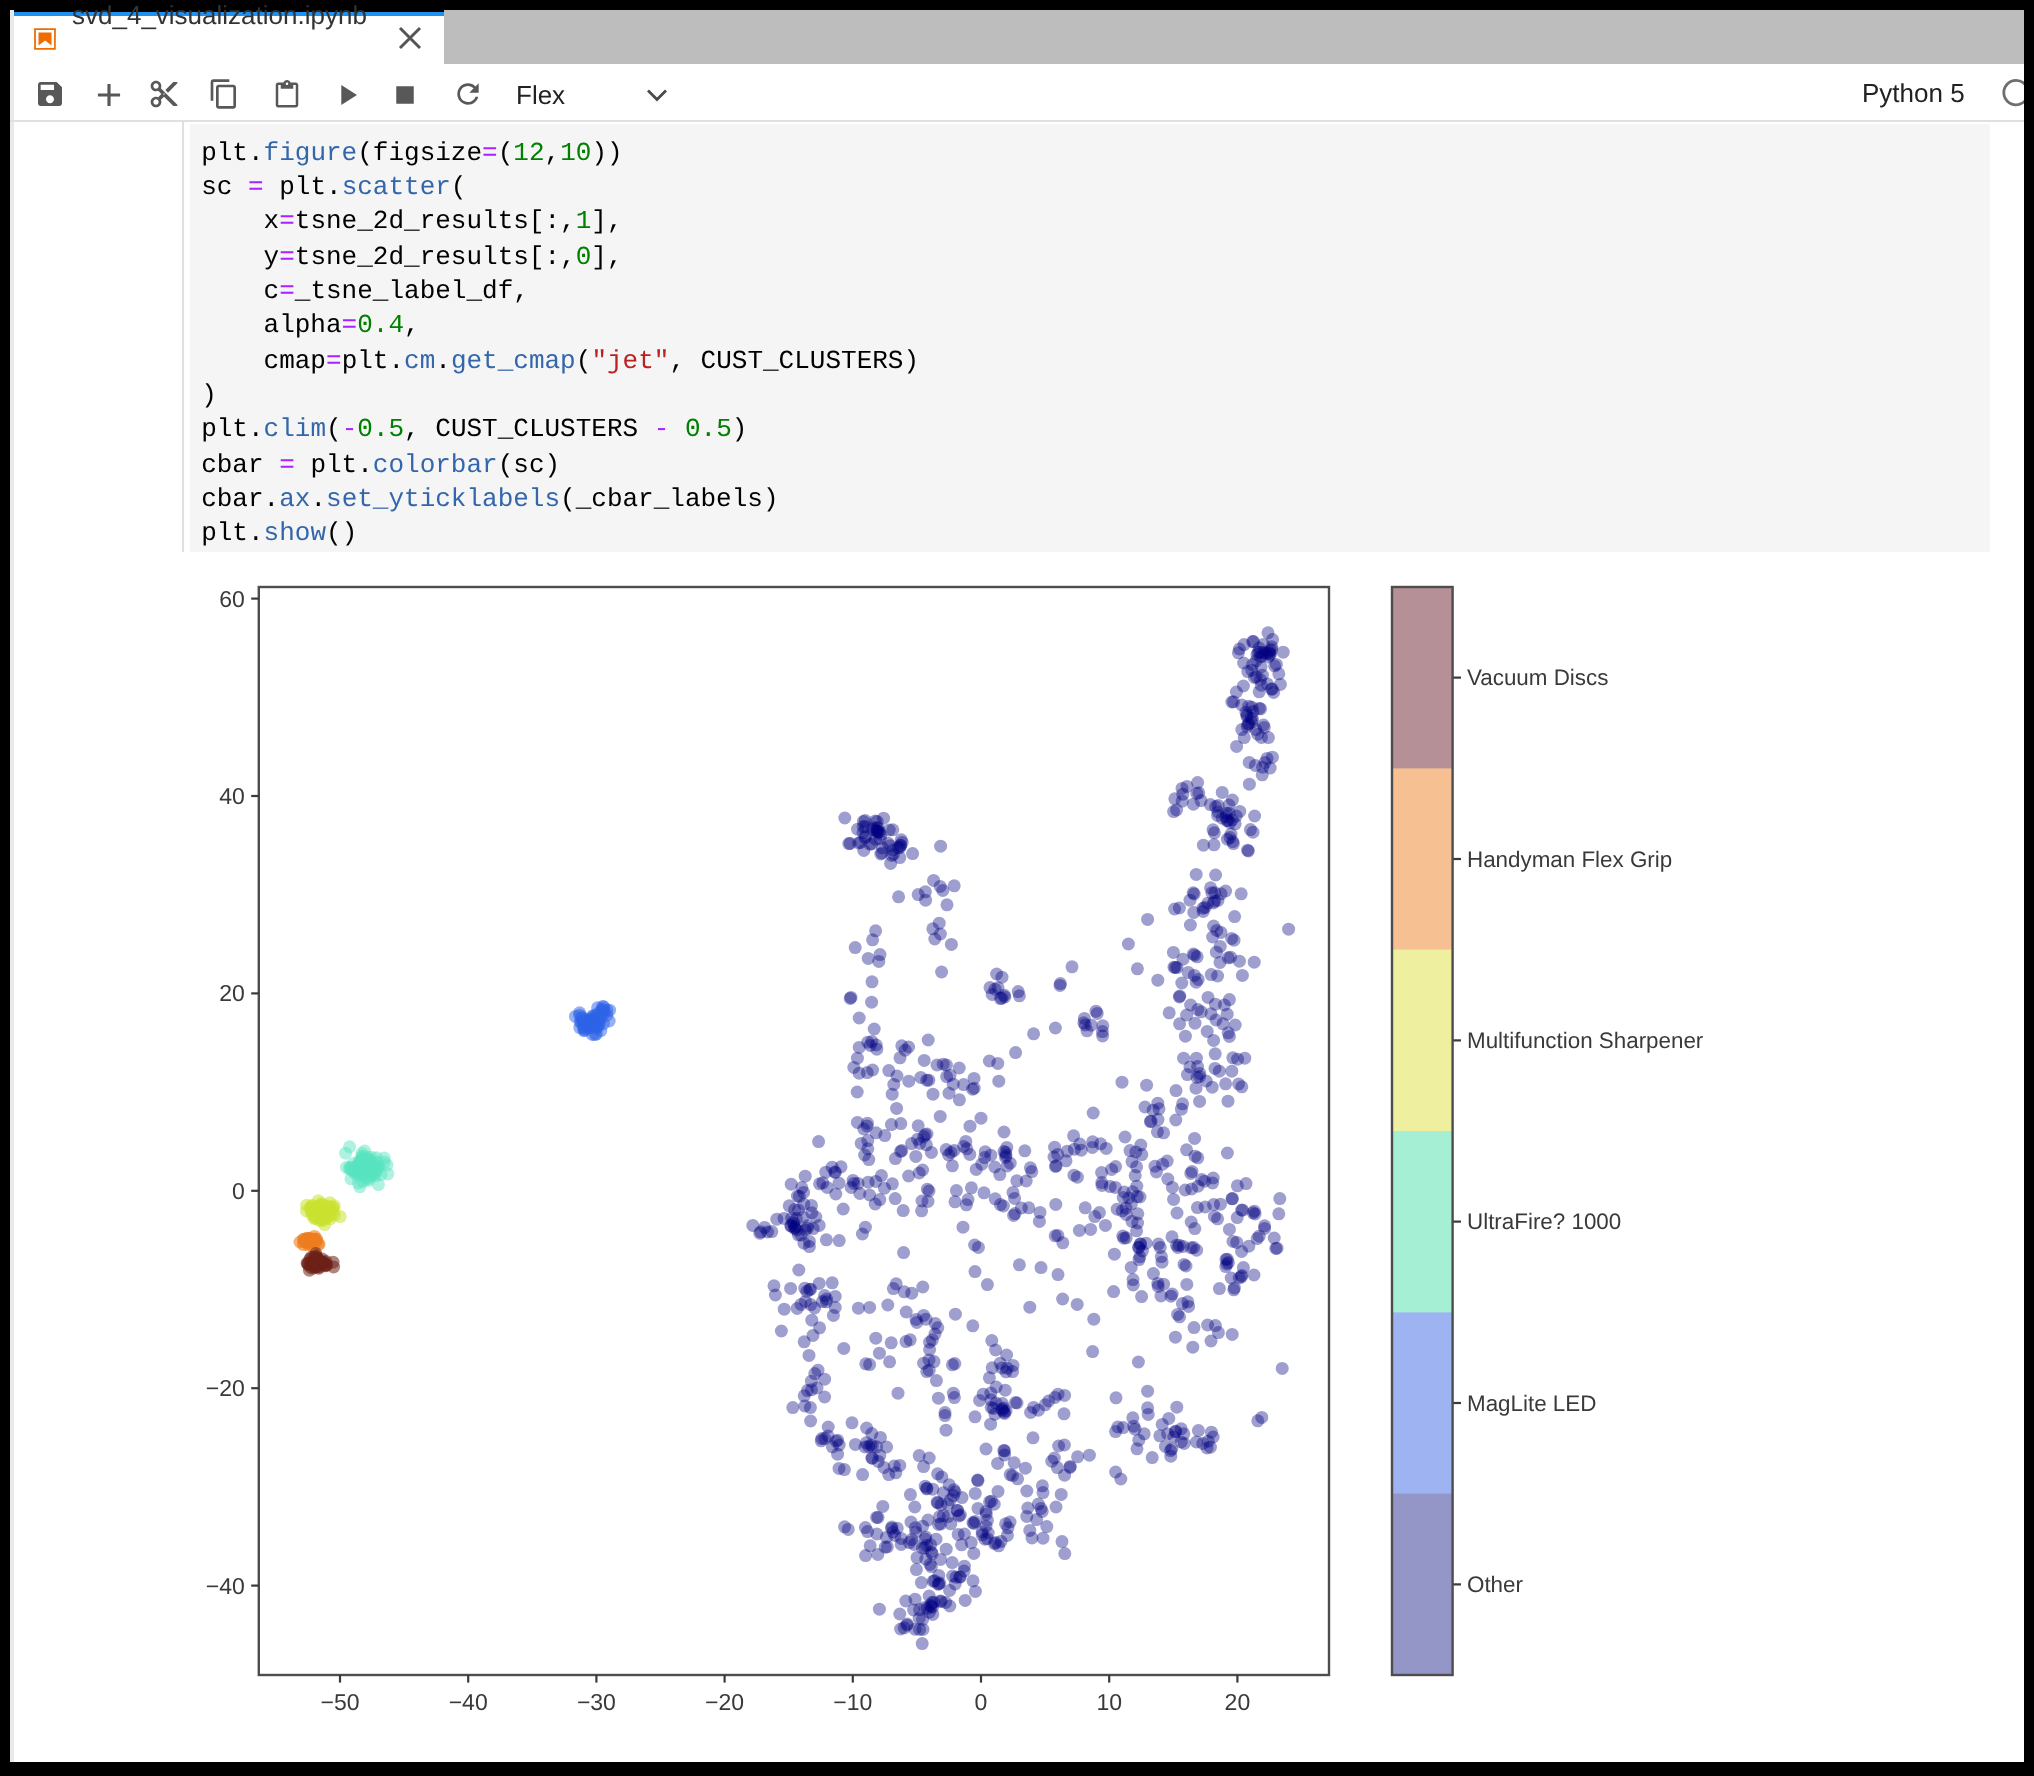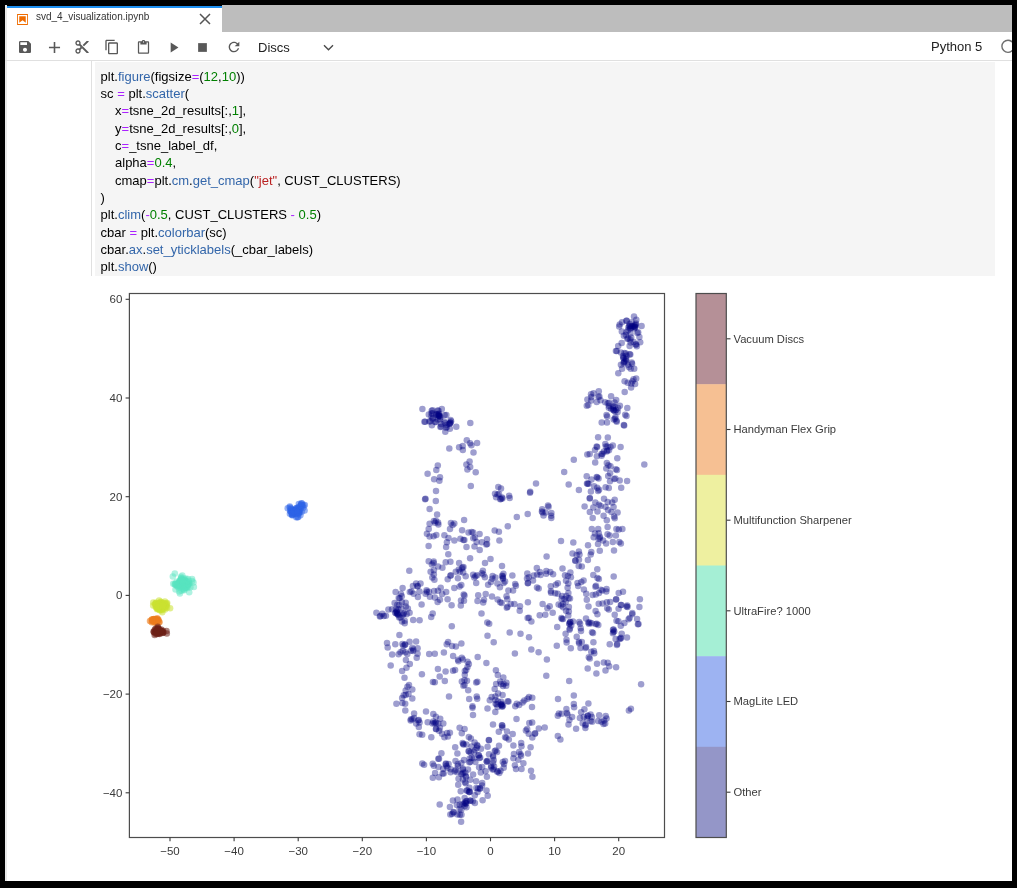--- a/index.html
+++ b/index.html
@@ -1,37 +1,37 @@
 <!DOCTYPE html>
 <html><head><meta charset="utf-8"><style>
 * { margin:0; padding:0; box-sizing:border-box; }
 body { width:1017px; height:888px; background:#000; position:relative;
        font-family:"Liberation Sans", sans-serif; overflow:hidden; }
 #win { position:absolute; left:5px; top:4.5px; width:1007px; height:876.5px;
         background:#fff; overflow:hidden; }
 #codetxt { position:absolute; left:95.4px; top:61.5px; width:899.6px; height:214px;
-         background:#f5f5f5; font-family:Liberation Sans, sans-serif;
+         background:#f5f5f5; font-family:Liberation Mono, monospace;
          font-size:13px; line-height:17.35px; color:#000;
          padding:6.2px 0 0 5.2px; white-space:pre; }
 #gutterline { position:absolute; left:90.6px; top:60.2px; width:1px; height:215.4px; background:#e0e0e0; }
 .tlabel { position:absolute; font-size:13px; color:#222; }
 </style></head>
 <body>
 <div id="win">
 </div>
 <div id="tabgrey" style="position:absolute;left:221.8px;top:4.5px;width:790.2px;height:27.2px;background:#bdbdbd"></div>
 <div style="position:absolute;left:5px;top:4.5px;width:216.8px;height:1.4px;background:#000"></div>
 <div style="position:absolute;left:5px;top:5.8px;width:216.8px;height:2px;background:#1e90f0"></div>
 <div id="tab" style="position:absolute;left:5px;top:7.8px;width:216.8px;height:23.9px;background:#fff"></div>
 <div style="position:absolute;left:5px;top:4.5px;width:1.6px;height:876.5px;background:#e9e9e9"></div>
 <svg style="position:absolute;left:16px;top:12.5px" width="13" height="13" viewBox="0 0 22 22" fill="#EF6C00">
     <path d="M18.7 3.3v15.4H3.3V3.3h15.4m1.5-1.5H1.8v18.3h18.3l.1-18.3z"></path>
     <path d="M16.5 16.5l-5.4-4.3-5.6 4.3v-11h11z"></path>
   </svg>
-<div style="position:absolute;left:36px;top:11px;font-size:10px;color:#333">svd_4_visualization.ipynb</div>
+<div style="position:absolute;left:36px;top:0;font-size:13px;color:#333">svd_4_visualization.ipynb</div>
 <svg style="position:absolute;left:199px;top:13px" width="12" height="12" viewBox="0 0 12 12">
     <path d="M1 1 L11 11 M11 1 L1 11" stroke="#555" stroke-width="1.5"></path>
   </svg>
 <svg style="position:absolute;left:17.0px;top:39.0px" width="16" height="16" viewBox="0 0 24 24" fill="#585858">
     <path d="M17 3H5c-1.11 0-2 .9-2 2v14c0 1.1.89 2 2 2h14c1.1 0 2-.9 2-2V7l-4-4zm-5 16c-1.66 0-3-1.34-3-3s1.34-3 3-3 3 1.34 3 3-1.34 3-3 3zm3-10H5V5h10v4z"></path>
   </svg>
 <svg style="position:absolute;left:44.5px;top:37.5px" width="19" height="19" viewBox="0 0 24 24" fill="#585858">
     <path d="M19 13h-6v6h-2v-6H5v-2h6V5h2v6h6v2z"></path>
   </svg>
 <svg style="position:absolute;left:74.0px;top:39.0px" width="16" height="16" viewBox="0 0 24 24" fill="#585858">
@@ -45,21 +45,21 @@
   </svg>
 <svg style="position:absolute;left:165.0px;top:38.5px" width="17" height="17" viewBox="0 0 24 24" fill="#585858">
     <path d="M8 5v14l11-7z"></path>
   </svg>
 <svg style="position:absolute;left:194.5px;top:39.5px" width="15" height="15" viewBox="0 0 24 24" fill="#585858">
     <path d="M5 5h14v14H5z"></path>
   </svg>
 <svg style="position:absolute;left:226.0px;top:39.0px" width="16" height="16" viewBox="0 0 24 24" fill="#585858">
     <path d="M17.65 6.35C16.2 4.9 14.21 4 12 4c-4.42 0-7.99 3.58-7.99 8s3.57 8 7.99 8c3.73 0 6.84-2.55 7.73-6h-2.08c-.82 2.33-3.04 4-5.65 4-3.31 0-6-2.69-6-6s2.69-6 6-6c1.66 0 3.14.69 4.22 1.78L13 11h7V4l-2.35 2.35z"></path>
   </svg>
-<div class="tlabel" style="left:258px;top:39.5px">Discs</div>
+<div class="tlabel" style="left:258px;top:39.5px">Flex</div>
 <svg style="position:absolute;left:323px;top:44px" width="11" height="7" viewBox="0 0 11 7">
     <path d="M1 1.2 L5.5 5.7 L10 1.2" stroke="#4a4a4a" stroke-width="1.4" fill="none"></path>
   </svg>
 <div class="tlabel" style="left:931px;top:38.5px">Python 5</div>
 <svg style="position:absolute;left:1000px;top:39px" width="12" height="15" viewBox="0 0 12 15">
     <circle cx="8" cy="7.3" r="6.1" fill="none" stroke="#6e6e6e" stroke-width="1.4"></circle>
   </svg>
 <div style="position:absolute;left:5px;top:59.5px;width:1007px;height:1px;background:#e0e0e0"></div>
 <div id="gutterline"></div>
 <div id="codetxt"><div class="cl">plt.<span style="color:#3366aa">figure</span>(figsize<span style="color:#aa22ff">=</span>(<span style="color:#008000">12</span>,<span style="color:#008000">10</span>))</div><div class="cl">sc <span style="color:#aa22ff">=</span> plt.<span style="color:#3366aa">scatter</span>(</div><div class="cl">    x<span style="color:#aa22ff">=</span>tsne_2d_results[:,<span style="color:#008000">1</span>],</div><div class="cl">    y<span style="color:#aa22ff">=</span>tsne_2d_results[:,<span style="color:#008000">0</span>],</div><div class="cl">    c<span style="color:#aa22ff">=</span>_tsne_label_df,</div><div class="cl">    alpha<span style="color:#aa22ff">=</span><span style="color:#008000">0.4</span>,</div><div class="cl">    cmap<span style="color:#aa22ff">=</span>plt.<span style="color:#3366aa">cm</span>.<span style="color:#3366aa">get_cmap</span>(<span style="color:#ba2121">"jet"</span>, CUST_CLUSTERS)</div><div class="cl">)</div><div class="cl">plt.<span style="color:#3366aa">clim</span>(<span style="color:#aa22ff">-</span><span style="color:#008000">0.5</span>, CUST_CLUSTERS <span style="color:#aa22ff">-</span> <span style="color:#008000">0.5</span>)</div><div class="cl">cbar <span style="color:#aa22ff">=</span> plt.<span style="color:#3366aa">colorbar</span>(sc)</div><div class="cl">cbar.<span style="color:#3366aa">ax</span>.<span style="color:#3366aa">set_yticklabels</span>(_cbar_labels)</div><div class="cl">plt.<span style="color:#3366aa">show</span>()</div></div>

